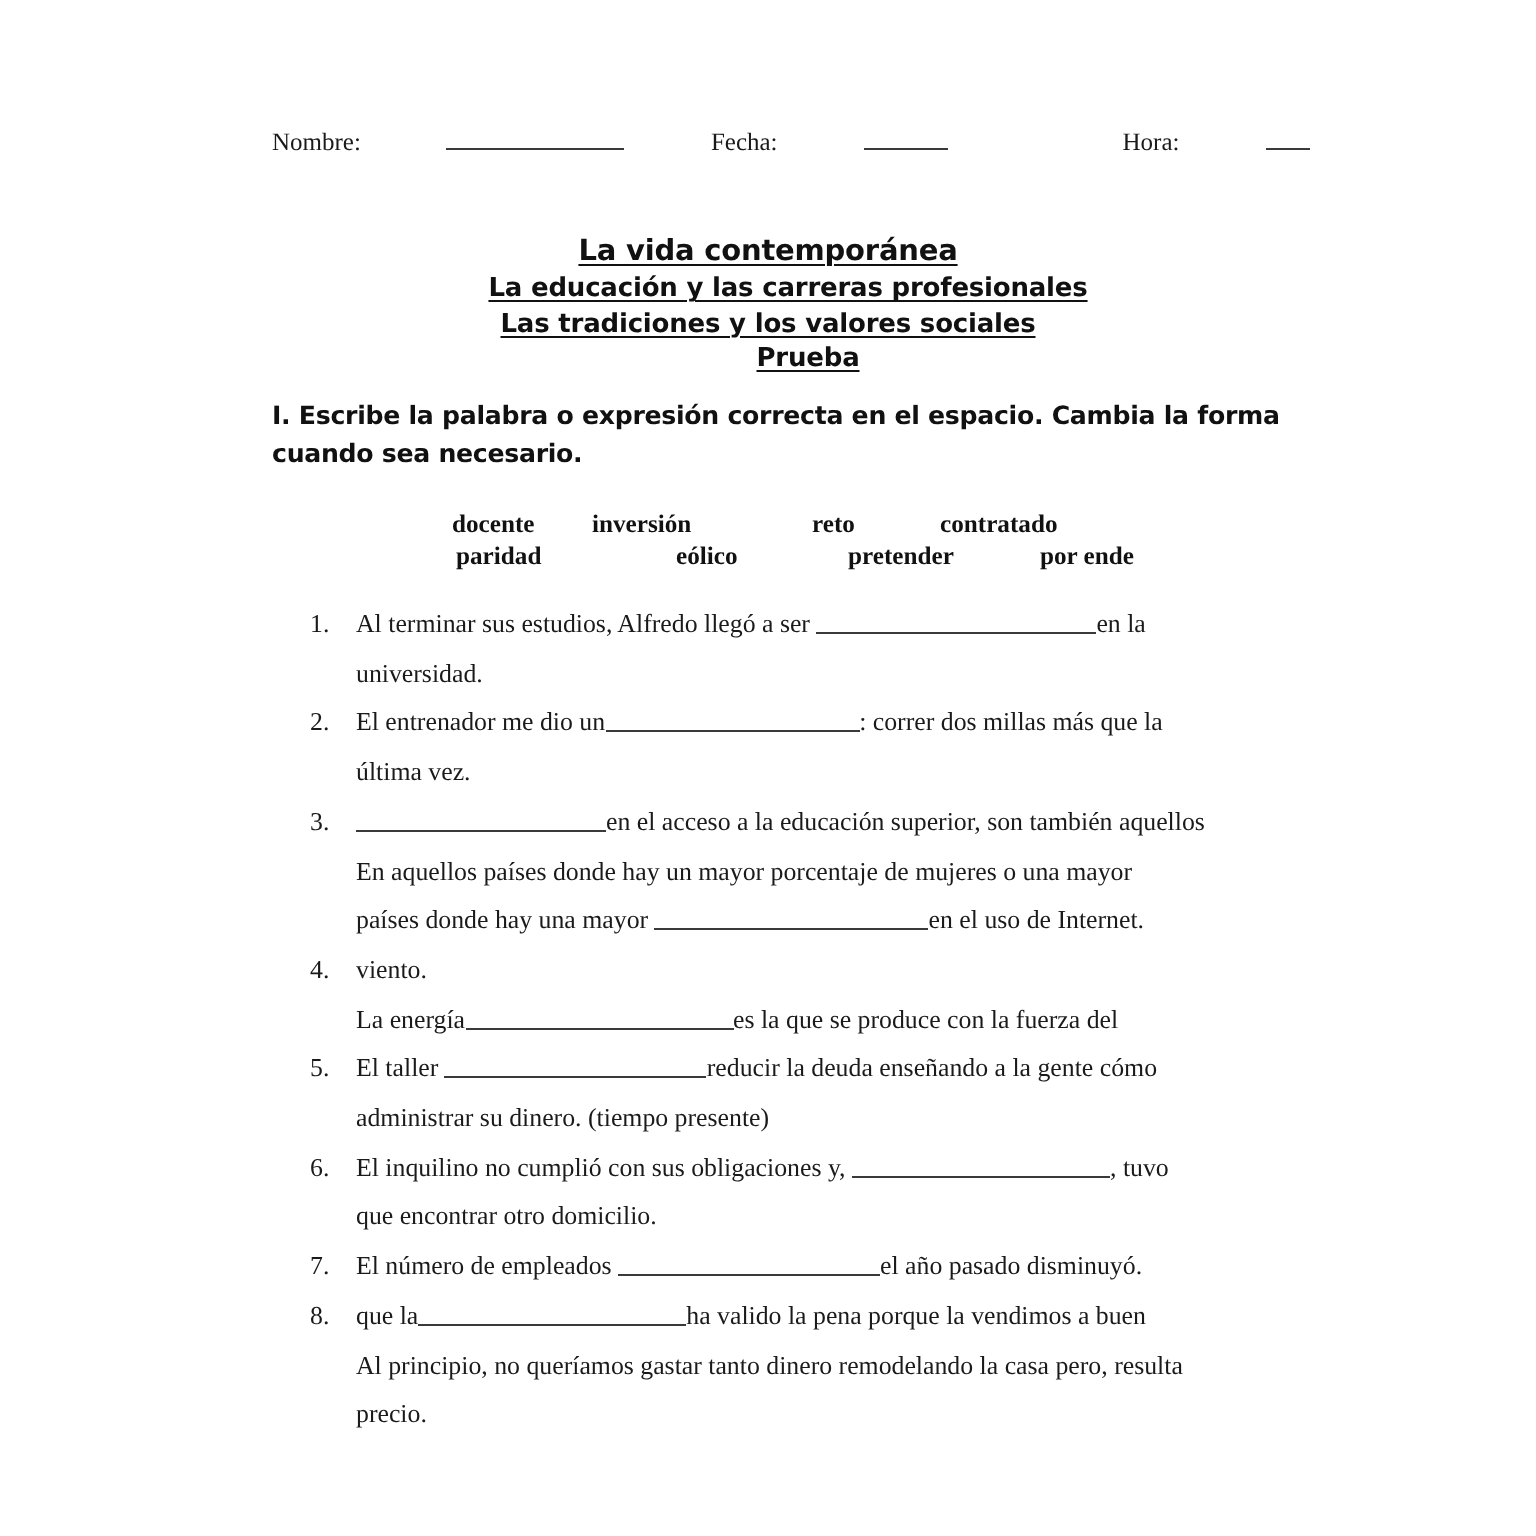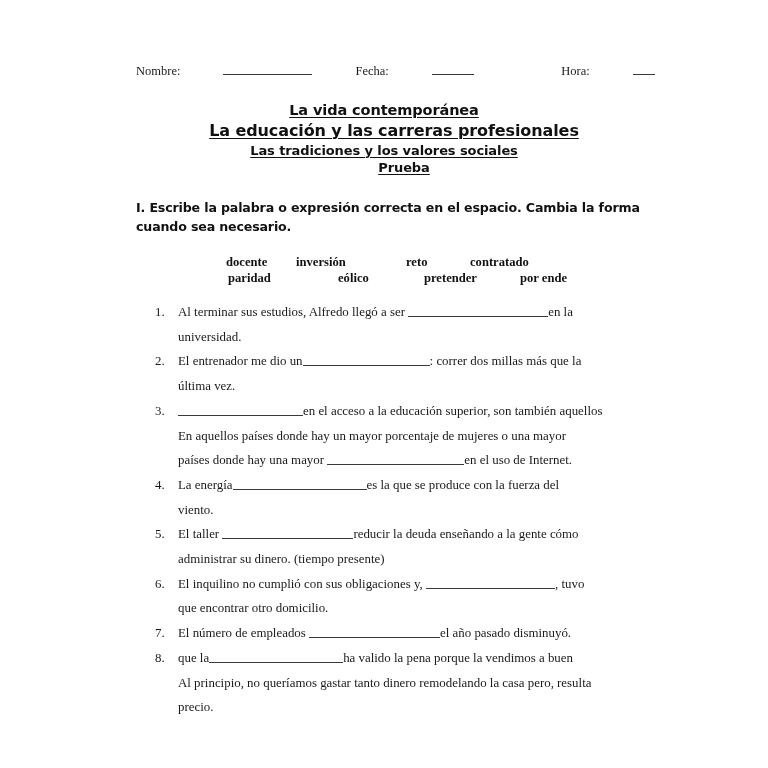--- a/index.html
+++ b/index.html
@@ -49,38 +49,38 @@
   }
   .hdr-blank.name { width: 208px; }
   .hdr-blank.fecha { width: 98px; }
   .hdr-blank.hora  { width: 52px; }
   .hdr-gap { display: inline-block; width: 6px; }
 
   
   .title-block {
     position: absolute;
     left: 0;
-    top: 101px;
+    top: 117px;
     width: 768px;
     text-align: center;
   }
   .title-line {
     font-family: "DejaVu Sans", "Liberation Sans", sans-serif;
     font-weight: bold;
     color: #111111;
     line-height: 1.33;
     letter-spacing: -0.1px;
   }
   .title-line span {
     text-decoration: underline;
     text-underline-offset: 1.5px;
     text-decoration-thickness: 1.3px;
   }
   .title-1 { font-size: 14.5px; }
-  .title-2 { font-size: 16px; padding-left: 20px; }
+  .title-2 { font-size: 13px; padding-left: 20px; }
   .title-3 { font-size: 13px; }
   .title-4 { font-size: 13px; padding-left: 40px; }
 
   
   .instruction {
     position: absolute;
     left: 136px;
     top: 198px;
     width: 512px;
     font-family: "DejaVu Sans", "Liberation Sans", sans-serif;
@@ -205,22 +205,22 @@
         <span class="item-num">3.</span>
         <div class="item-body">
           <div class="item-line"><span class="blank" style="width: 125px;"></span><span>en el acceso a la educación superior, son también aquellos</span></div>
           <div class="item-line"><span>En aquellos países donde hay un mayor porcentaje de mujeres o una mayor</span></div>
           <div class="item-line"><span>países donde hay una mayor </span><span class="blank" style="width: 137px;"></span><span>en el uso de Internet.</span></div>
         </div>
       </div>
       <div class="item">
         <span class="item-num">4.</span>
         <div class="item-body">
+          <div class="item-line"><span>viento.</span></div>
           <div class="item-line"><span> La energía</span><span class="blank" style="width: 134px;"></span><span>es la que se produce con la fuerza del</span></div>
-          <div class="item-line"><span>viento.</span></div>
         </div>
       </div>
       <div class="item">
         <span class="item-num">5.</span>
         <div class="item-body">
           <div class="item-line"><span>El taller </span><span class="blank" style="width: 131px;"></span><span>reducir la deuda enseñando a la gente cómo</span></div>
           <div class="item-line"><span>administrar su dinero. (tiempo presente)</span></div>
         </div>
       </div>
       <div class="item">

